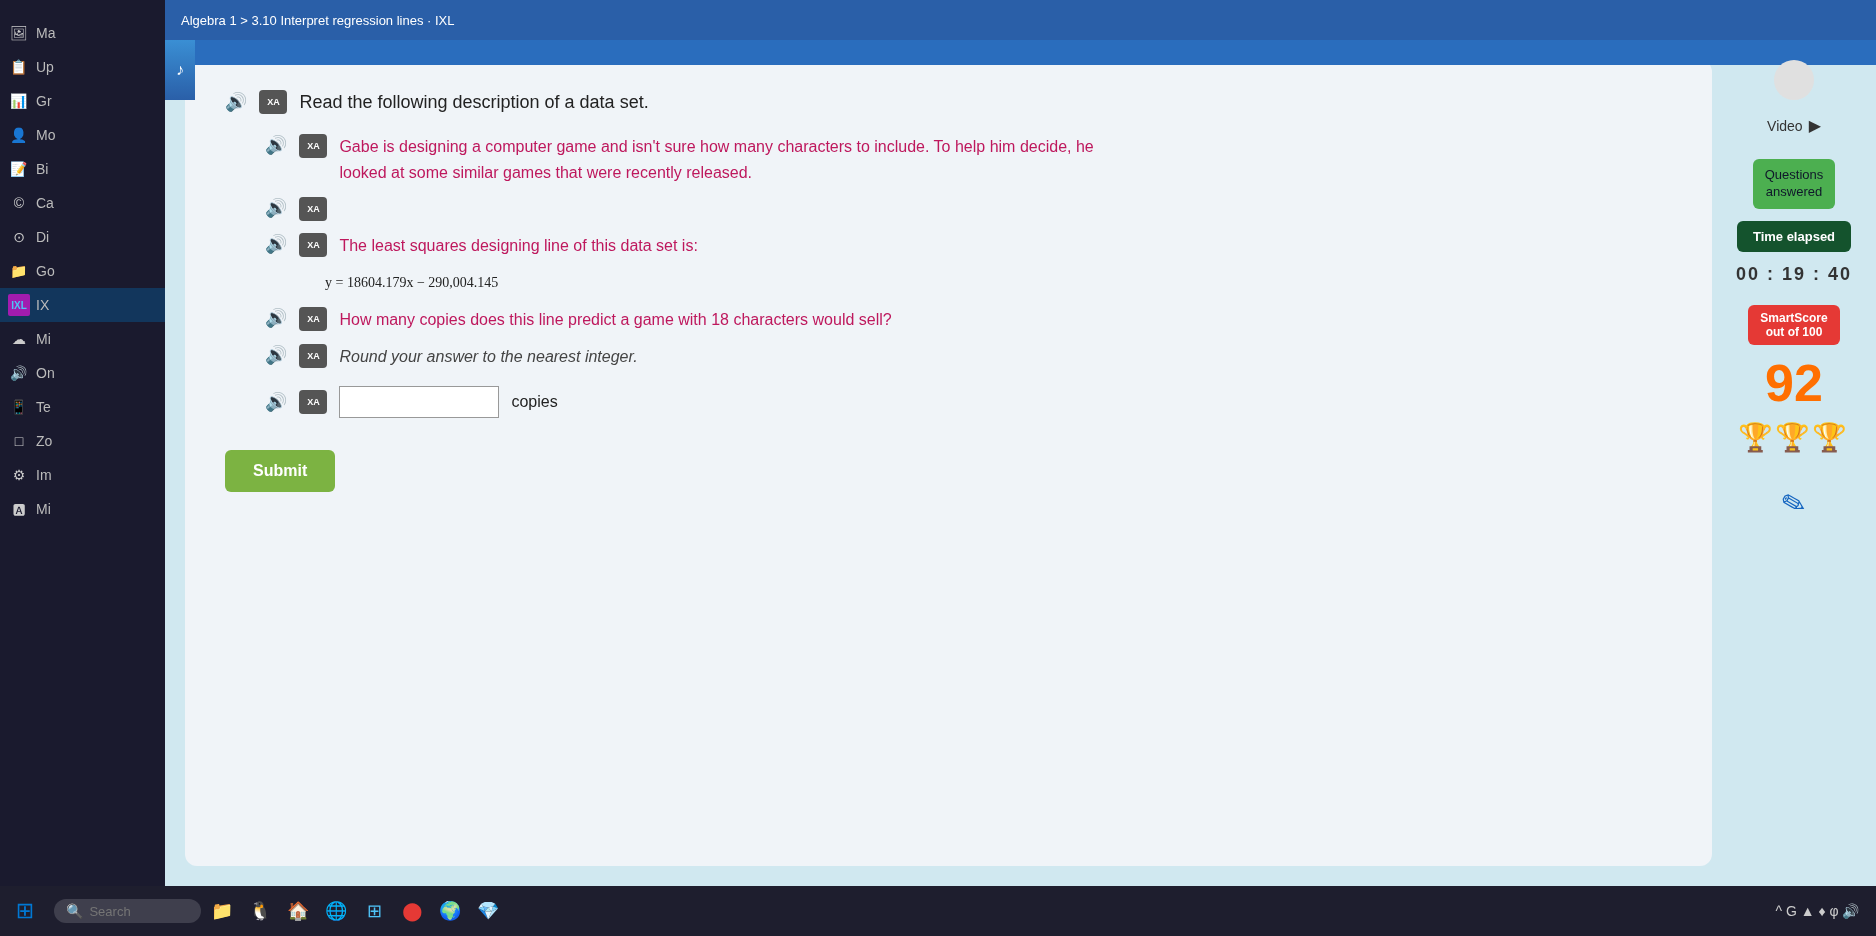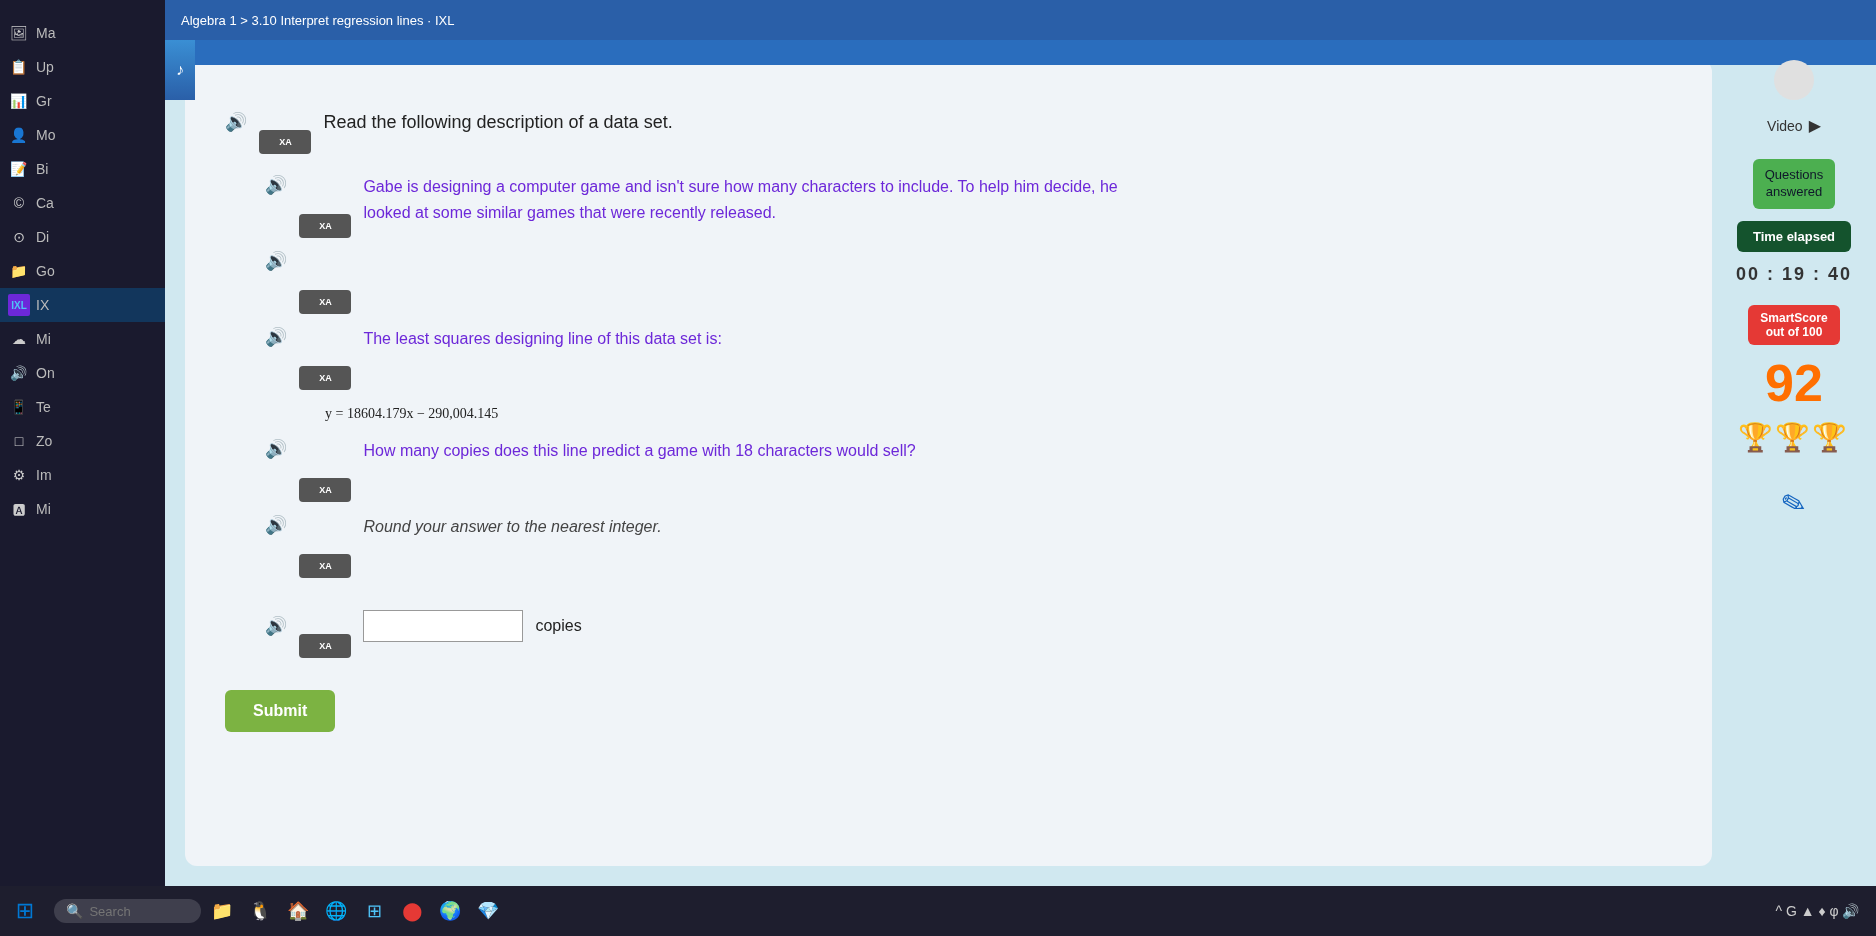--- a/index.html
+++ b/index.html
@@ -187,43 +187,42 @@
       color: #222;
     }
 
     .audio-icon {
       color: #1565c0;
       font-size: 18px;
       cursor: pointer;
     }
 
     .translate-icon {
-      width: 52px;
+      width: 28px;
       height: 24px;
       background: #666;
       border-radius: 4px;
       display: inline-flex;
       align-items: center;
       justify-content: center;
       color: white;
       font-size: 10px;
       font-weight: bold;
-      margin-top: 40px;
     }
 
     .paragraph-block {
       margin: 12px 0 12px 40px;
       display: flex;
       align-items: flex-start;
       gap: 12px;
     }
 
     .paragraph-text {
       font-size: 16px;
-      color: #6d28d9;
+      color: #be185d;
       line-height: 1.6;
       max-width: 760px;
     }
 
     .equation-block {
       margin: 16px 0 16px 100px;
       font-size: 14px;
       color: #222;
       font-family: 'Times New Roman', serif;
     }
@@ -382,21 +381,21 @@
   </div>
   <div class="sidebar-item">
     <span class="sidebar-icon">⊙</span>
     <span class="sidebar-label">Di</span>
   </div>
   <div class="sidebar-item">
     <span class="sidebar-icon">📁</span>
     <span class="sidebar-label">Go</span>
   </div>
   <div class="sidebar-item active">
-    <span class="sidebar-icon" style="font-size:10px;font-weight:bold;color:#4fc3f7;background:#6d28d9;border-radius:2px;padding:2px 3px;">IXL</span>
+    <span class="sidebar-icon" style="font-size:10px;font-weight:bold;color:#4fc3f7;background:#a21caf;border-radius:2px;padding:2px 3px;">IXL</span>
     <span class="sidebar-label">IX</span>
   </div>
   <div class="sidebar-item">
     <span class="sidebar-icon">☁</span>
     <span class="sidebar-label">Mi</span>
   </div>
   <div class="sidebar-item">
     <span class="sidebar-icon">🔊</span>
     <span class="sidebar-label">On</span>
   </div>

